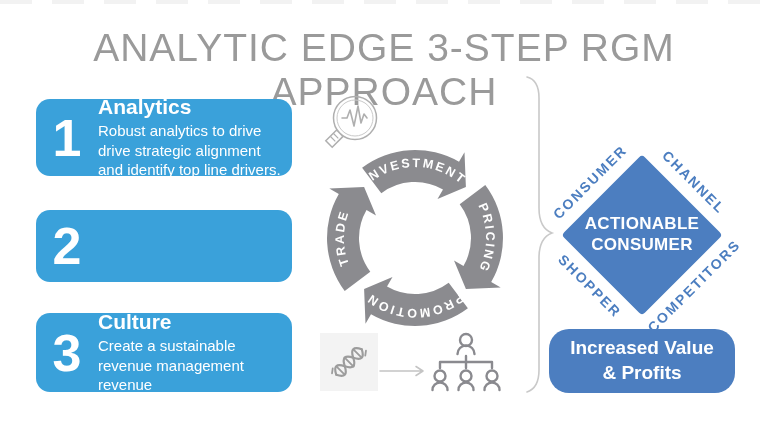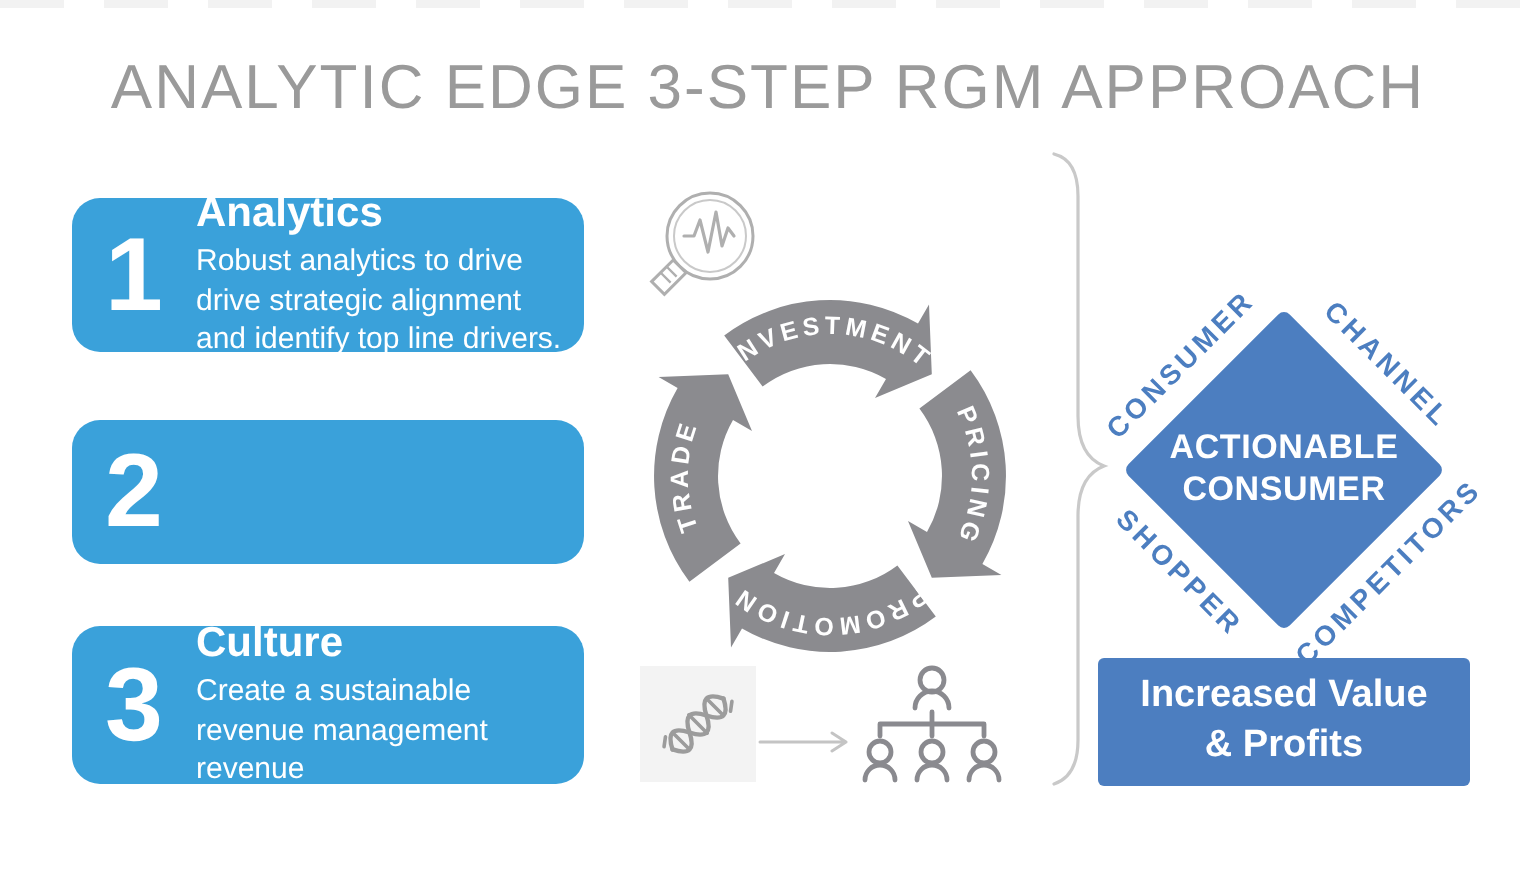--- a/index.html
+++ b/index.html
@@ -4,21 +4,21 @@
 <style>
   * { margin:0; padding:0; box-sizing:border-box; }
   html,body { background:#ffffff; }
   body { font-family:"Liberation Sans", sans-serif; }
   #canvas { position:relative; width:768px; height:440px; background:#ffffff; overflow:hidden; }
 
   .top-strip { position:absolute; left:0; top:0; width:768px; height:4px;
     background:repeating-linear-gradient(90deg,#f2f2f2 0 32px,#ffffff 32px 52px); }
 
   .page-title { position:absolute; left:0; top:26px; width:768px; text-align:center;
-    font-size:31px; font-weight:400; color:#9a9a9a; letter-spacing:1px; }
+    font-size:39px; font-weight:400; color:#9a9a9a; letter-spacing:1px; }
 
   
   .step-box { position:absolute; left:36px; width:256px; background:#3AA1DA;
     border-radius:14px; color:#fff; display:flex; align-items:center; padding:8px 10px 8px 0; }
   .step-num { flex:0 0 62px; text-align:center; font-size:52px; font-weight:bold; line-height:1; }
   .step-text { flex:1; }
   .step-title { font-size:21px; font-weight:bold; margin-bottom:2px; }
   .step-desc { font-size:15px; line-height:1.3; width:186px; }
 
   
@@ -35,21 +35,21 @@
   .diamond-label { position:absolute; left:562px; top:213px; width:160px; text-align:center;
     color:#fff; font-size:17px; font-weight:bold; line-height:1.25; letter-spacing:.3px; }
   .corner-label { position:absolute; width:160px; text-align:center; color:#4C7EC0;
     font-size:14px; font-weight:bold; letter-spacing:2px; }
   .corner-consumer   { left:510px; top:174px; transform:rotate(-45deg); }
   .corner-channel    { left:614px; top:174px; transform:rotate(45deg); }
   .corner-shopper    { left:510px; top:278px; transform:rotate(45deg); }
   .corner-competitors{ left:614px; top:278px; transform:rotate(-45deg); }
 
   .outcome-box { position:absolute; left:549px; top:329px; width:186px; height:64px;
-    background:#4C7EC0; border-radius:3px; color:#fff; font-size:19px; font-weight:bold;
+    background:#4C7EC0; border-radius:20px; color:#fff; font-size:19px; font-weight:bold;
     line-height:1.3; display:flex; align-items:center; justify-content:center;
     text-align:center; padding:4px 14px; }
 
   .cycle-label { fill:#ffffff; font-size:12.5px; font-weight:bold; letter-spacing:2.2px; }
 </style>
 </head>
 <body>
 
 <div id="canvas">
 

